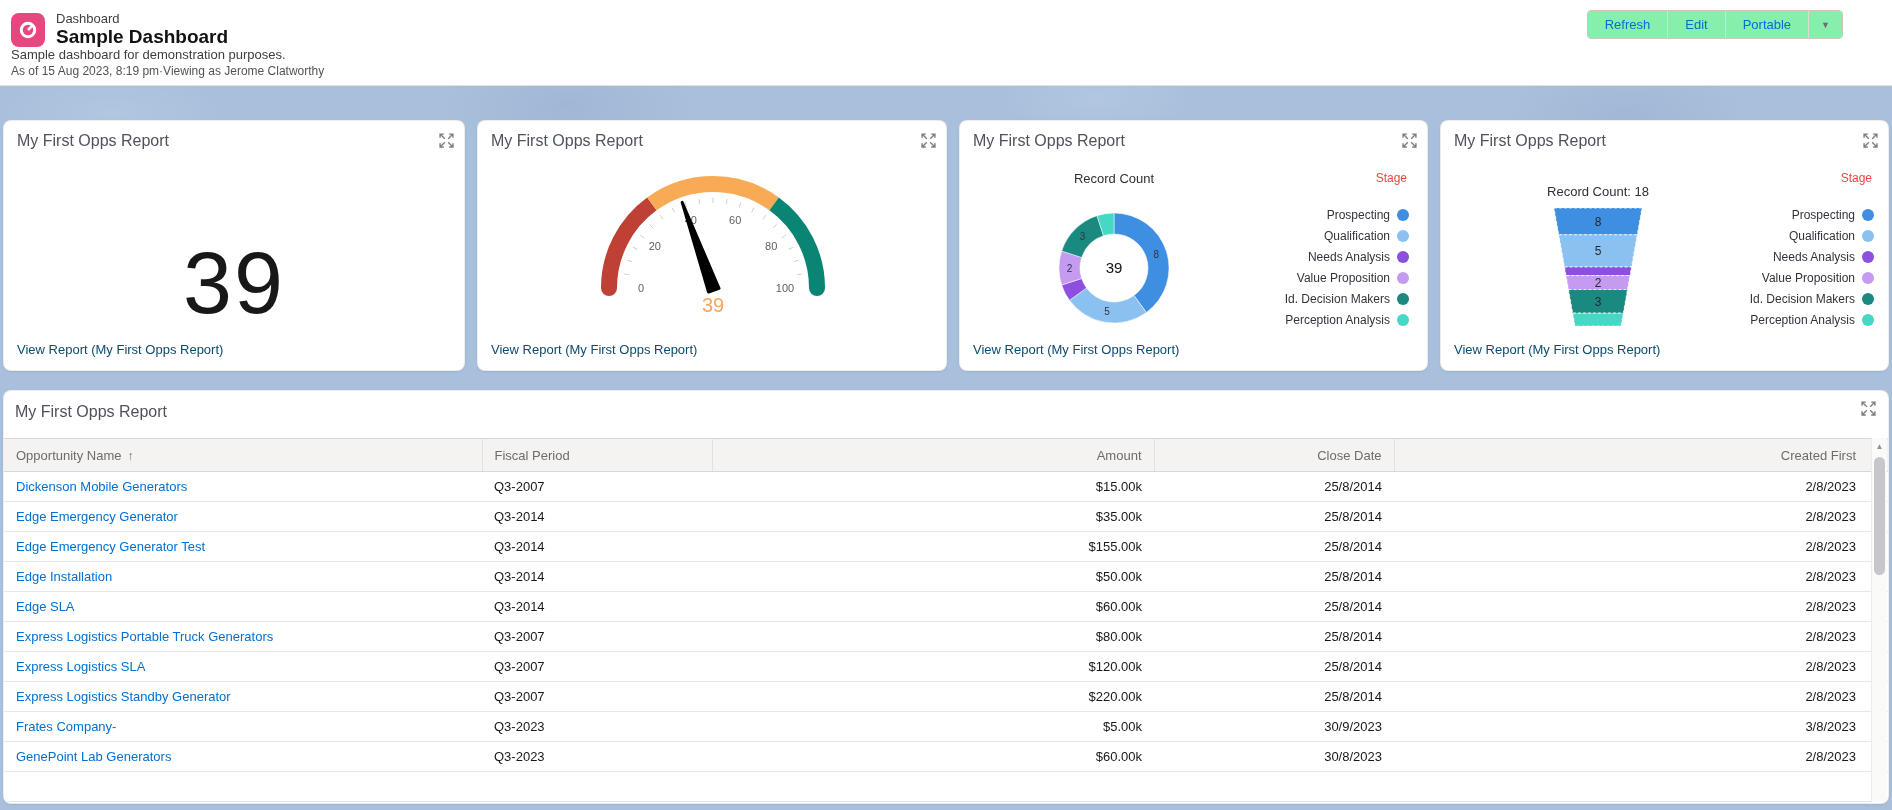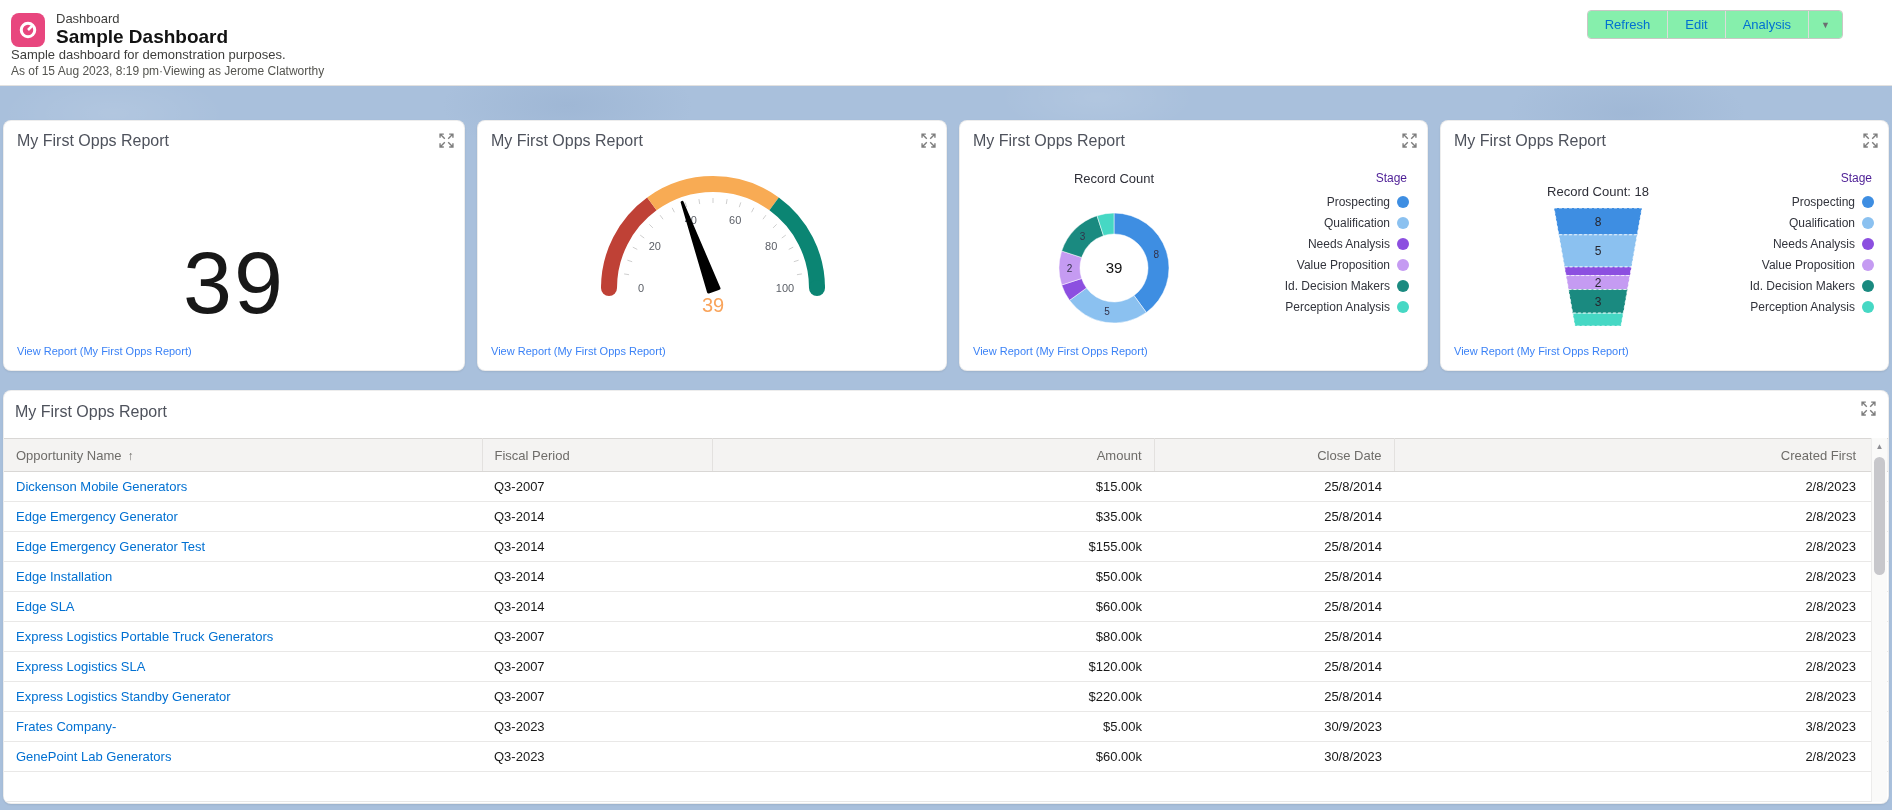--- a/index.html
+++ b/index.html
@@ -22,36 +22,36 @@
   .dash-desc { position:absolute; left:11px; top:47px; font-size:13px; color:#3e3e3c; }
   .dash-asof { position:absolute; left:11px; top:64px; font-size:12px; color:#54544f; }
   .btn-group { position:absolute; right:49px; top:10px; height:29px; display:flex; background:#fff; border:1px solid #c9c7c5; border-radius:4px; overflow:hidden; }
   .btn-group .btn { display:flex; align-items:center; justify-content:center; padding:0 17px; font-size:13px; color:#0070d2; border-right:1px solid #dddbda; cursor:pointer; background:#86efac; border-top:none; border-bottom:none; border-left:none; font-family:inherit; }
   .btn-group .btn:last-child { border-right:none; }
   .btn-group .btn.caret { padding:0 12px; font-size:9px; color:#6b6d70; }
   
   .card { position:absolute; background:#fff; border:1px solid rgba(0,0,0,0.07); border-radius:8px; box-shadow:0 1px 2px rgba(0,0,0,0.08); }
   .card-title { position:absolute; left:13px; top:11px; font-size:16px; color:#4e525c; white-space:nowrap; }
   .expand-btn { position:absolute; right:10px; top:12px; width:16px; height:16px; background:none; border:none; cursor:pointer; padding:0; }
-  .view-report { position:absolute; left:13px; bottom:13px; font-size:11px; color:#3b82f6; text-decoration:none; }
+  .view-report { position:absolute; left:13px; bottom:13px; font-size:13px; color:#0c4a6e; text-decoration:none; }
   #card-metric  { left:3px;    top:120px; width:462px; height:251px; }
   #card-gauge   { left:477px;  top:120px; width:470px; height:251px; }
   #card-donut   { left:959px;  top:120px; width:469px; height:251px; }
   #card-funnel  { left:1440px; top:120px; width:449px; height:251px; }
   .metric-value { position:absolute; left:0; top:118px; width:100%; text-align:center; font-size:88px; letter-spacing:2px; line-height:88px; transform:translateY(-44px); margin-top:44px; }
   .chart-title { position:absolute; font-size:13px; color:#2e2f38; text-align:center; width:240px; }
   #donut-title  { left:34px; top:50px; }
   #funnel-title { left:37px; top:63px; }
   #gauge-svg  { position:absolute; left:105px; top:47px; }
   #donut-svg  { position:absolute; left:96px;  top:89px; }
   #funnel-svg { position:absolute; left:97px;  top:86px; }
   .legend { position:absolute; top:50px; text-align:right; }
   #legend-donut  { right:18px; }
   #legend-funnel { right:14px; }
-  .legend-title { font-size:12px; color:#4c1d95; margin-bottom:6px; padding-right:2px; }
+  .legend-title { font-size:12px; color:#ef4444; margin-bottom:19px; padding-right:2px; }
   .legend-item { display:flex; align-items:center; justify-content:flex-end; height:21px; }
   .legend-label { font-size:12px; color:#32343c; margin-right:7px; white-space:nowrap; }
   .legend-dot { width:12px; height:12px; border-radius:50%; display:inline-block; }
   
   #card-table { left:3px; top:390px; width:1886px; height:414px; overflow:hidden; }
   #table-title { position:absolute; left:11px; top:12px; font-size:16px; color:#4e525c; }
   #card-table .expand-btn { top:10px; right:12px; }
   .report-table { position:absolute; left:0; top:47px; width:1886px; border-collapse:collapse; table-layout:fixed; }
   .report-table th { background:#f4f3f2; border-top:1px solid #d9d7d5; border-bottom:1px solid #d9d7d5; border-right:1px solid #e3e1df; height:33px; font-weight:400; font-size:13px; color:#6e6c69; padding:0 12px; text-align:left; white-space:nowrap; overflow:hidden; cursor:pointer; }
   .report-table th:last-child { border-right:none; }
@@ -78,21 +78,21 @@
         <line x1="8" y1="8" x2="11.2" y2="4.8" stroke="#fff" stroke-width="2"></line>
       </svg>
     </span>
     <div class="obj-type">Dashboard</div>
     <h1 class="page-title">Sample Dashboard</h1>
     <div class="dash-desc">Sample dashboard for demonstration purposes.</div>
     <div class="dash-asof">As of 15 Aug 2023, 8:19 pm·Viewing as Jerome Clatworthy</div>
     <div class="btn-group">
       <button class="btn">Refresh</button>
       <button class="btn">Edit</button>
-      <button class="btn">Analysis</button>
+      <button class="btn">Portable</button>
       <button class="btn caret">
           <span>▼</span>
         </button>
     </div>
   </header>
 
   <section class="card" id="card-metric">
     <div class="card-title">My First Opps Report</div>
     <button class="expand-btn"><svg class="expand-icon" width="15" height="15" viewBox="0 0 14 14" fill="none" stroke="#7d7d7d" stroke-width="1.3">
           <path d="M1 4.5 V1 H4.5 M1 1 L5.4 5.4"></path>

